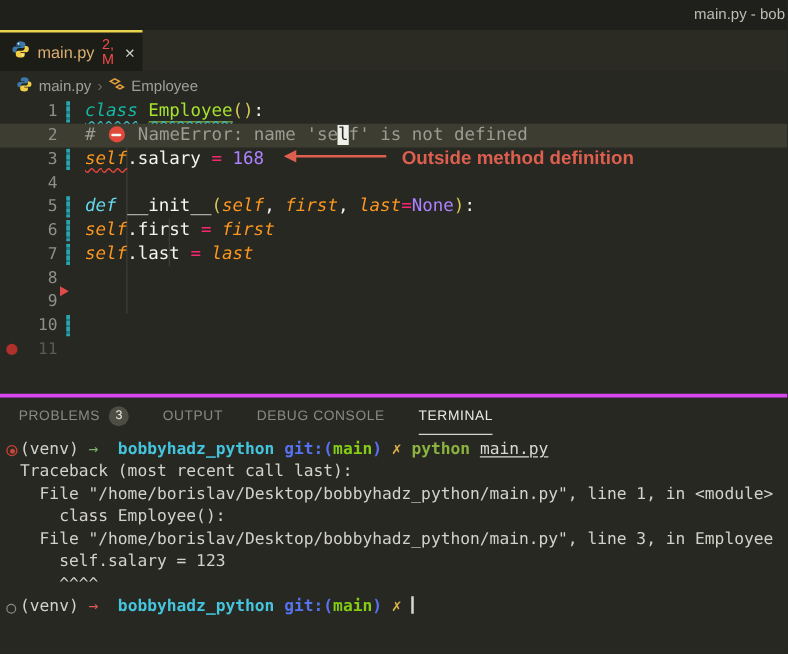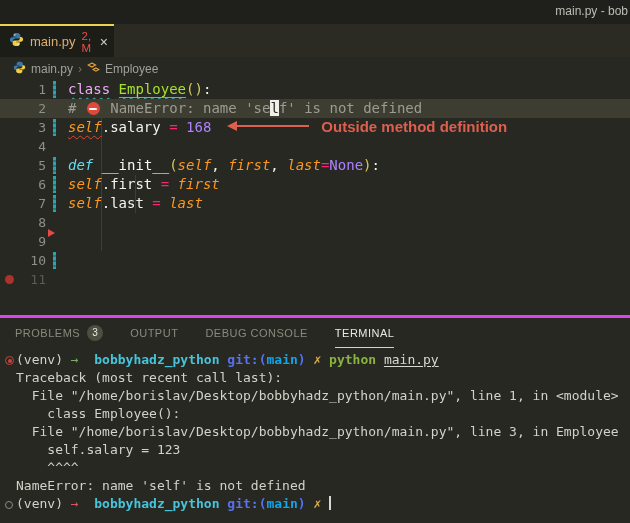--- a/index.html
+++ b/index.html
@@ -23,21 +23,21 @@
   .gutter{position:absolute;left:0;top:0;width:46px;text-align:right;color:#8f908a;font-size:13px;}
   .gutter.dim{color:#5b5b53;}
   .gitbar{position:absolute;left:53px;top:1px;bottom:1px;width:3px;background:repeating-linear-gradient(180deg,#2ba5ad 0 3px,#1b7f88 3px 5px);}
   .guide{position:absolute;top:0;bottom:0;width:1px;background:#3d3e36;}
   .g1{left:101px}.g2{left:135px}
   .code-content{position:absolute;left:68px;top:0;white-space:pre;}
   .marker-triangle{position:absolute;left:48px;bottom:-5px;width:0;height:0;border-left:7px solid #e14b4b;border-top:4px solid transparent;border-bottom:4px solid transparent;z-index:2;}
   .marker-dot{position:absolute;left:5px;top:5px;width:9px;height:9px;border-radius:50%;background:#b0312b;}
   
   .t-kw{color:#66d9ef;font-style:italic;}
-  .t-kw-wavy{color:#f0abfc;text-decoration:underline wavy #3fb4bc 1px;text-underline-offset:3px;}
+  .t-kw-wavy{color:#14b8a6;font-style:italic;text-decoration:underline wavy #3fb4bc 1px;text-underline-offset:3px;}
   .t-cls-def-wavy{color:#a6e22e;border-bottom:1px solid #86b83a;text-decoration:underline wavy #3fb4bc 1px;text-underline-offset:3px;}
   .t-cls-ref{color:#a6e22e;border-bottom:1px solid #86b83a;}
   .t-plain{color:#f3f3ef;}
   .t-paren{color:#d8c95a;}
   .t-param{color:#fd971f;font-style:italic;}
   .t-op{color:#f92672;}
   .t-num{color:#ae81ff;}
   .t-const{color:#ae81ff;}
   .t-str{color:#e6db74;}
   .t-fn{color:#f8f8f2;}
@@ -57,21 +57,21 @@
   .panel-tab.active{color:#eaeae4;border-bottom:1px solid #d5d5cc;}
   .pbadge{display:inline-block;min-width:16px;height:16px;border-radius:8px;background:#4d4d42;color:#ece9e4;font-size:10px;line-height:16px;text-align:center;margin-left:7px;letter-spacing:0;}
   
   .terminal{font-size:13px;padding:3px 0 0 4px;height:172px;overflow:hidden;}
   .term-row{height:18px;line-height:18px;white-space:pre;position:relative;padding-left:12px;color:#d2d2c8;}
   .t-tplain{color:#d2d2c8;}
   .t-arrow-ok{color:#76b362;}
   .t-arrow-err{color:#e0575b;}
   .t-host{color:#45c5dd;font-weight:bold;}
   .t-gitblue{color:#5672f0;font-weight:bold;}
-  .t-branch{color:#0ea5e9;font-weight:bold;}
+  .t-branch{color:#84cc16;font-weight:bold;}
   .t-cross{color:#ddb04c;}
   .t-green{color:#8ab33f;font-weight:bold;}
   .t-underline{color:#d8d8d2;text-decoration:underline;text-underline-offset:2px;}
   .t-deco-err{position:absolute;left:1px;top:5px;width:7px;height:7px;border:1.5px solid #c94438;border-radius:50%;}
   .t-deco-err::after{content:"";position:absolute;inset:1.5px;background:#c94438;border-radius:50%;}
   .t-deco-ok{position:absolute;left:1px;top:6px;width:6px;height:6px;border:1.5px solid #8a8a82;border-radius:50%;}
   .t-cursorbar{display:inline-block;width:2px;height:14px;background:#d8d8d2;vertical-align:-2px;}
   .icon-svg{display:inline-block;vertical-align:middle;}
 </style>
 </head>
@@ -151,19 +151,18 @@
     </div>
     <div class="terminal">
       <div id="terminal-lines">
           <div class="term-row"><span class="t-deco-err"></span><span class="t-tplain">(venv) </span><span class="t-arrow-ok">→</span><span class="t-tplain">  </span><span class="t-host">bobbyhadz_python</span><span class="t-tplain"> </span><span class="t-gitblue">git:(</span><span class="t-branch">main</span><span class="t-gitblue">)</span><span class="t-tplain"> </span><span class="t-cross">✗</span><span class="t-tplain"> </span><span class="t-green">python</span><span class="t-tplain"> </span><span class="t-underline">main.py</span></div>
           <div class="term-row"><span class="t-tplain">Traceback (most recent call last):</span></div>
           <div class="term-row"><span class="t-tplain">  File "/home/borislav/Desktop/bobbyhadz_python/main.py", line 1, in &lt;module&gt;</span></div>
           <div class="term-row"><span class="t-tplain">    class Employee():</span></div>
           <div class="term-row"><span class="t-tplain">  File "/home/borislav/Desktop/bobbyhadz_python/main.py", line 3, in Employee</span></div>
           <div class="term-row"><span class="t-tplain">    self.salary = 123</span></div>
           <div class="term-row"><span class="t-tplain">    ^^^^</span></div>
-          <div class="term-row"><span class="t-tplain">NameError: name 'self' is not defined</span></div>
           <div class="term-row"><span class="t-deco-ok"></span><span class="t-tplain">(venv) </span><span class="t-arrow-err">→</span><span class="t-tplain">  </span><span class="t-host">bobbyhadz_python</span><span class="t-tplain"> </span><span class="t-gitblue">git:(</span><span class="t-branch">main</span><span class="t-gitblue">)</span><span class="t-tplain"> </span><span class="t-cross">✗</span><span class="t-tplain"> </span><span class="t-cursorbar"></span></div>
         </div>
     </div>
   </div>
 
 </div>
 
 </body></html>

